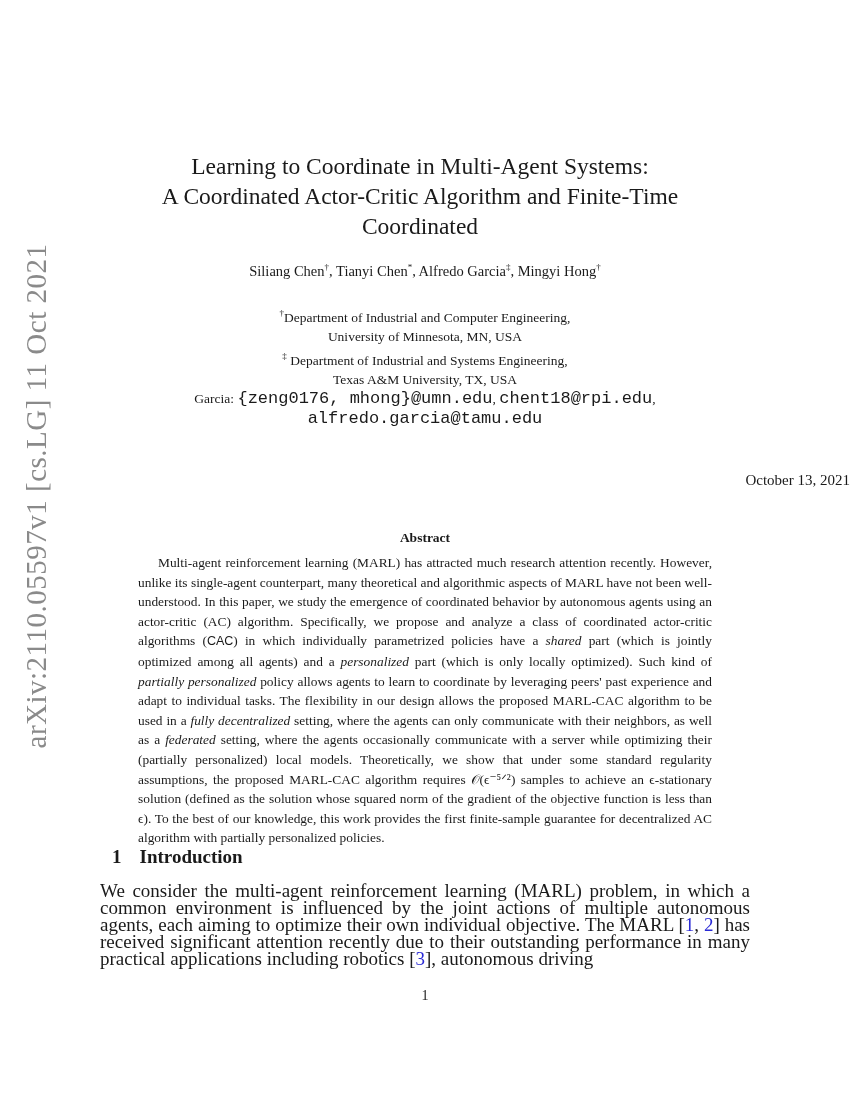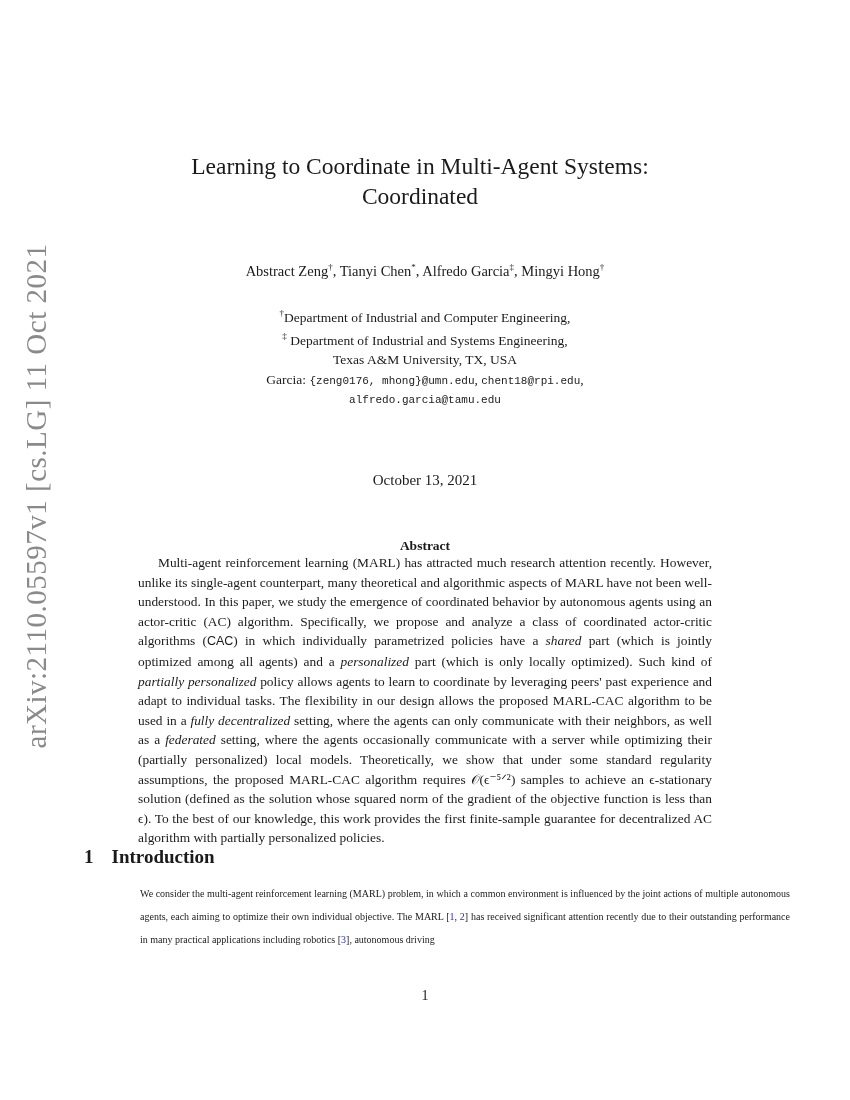--- a/index.html
+++ b/index.html
@@ -7,57 +7,59 @@
          font-family: "Liberation Serif", "DejaVu Serif", serif; color: #1a1a1a; }
   .stamp { position: absolute; left: 14px; top: 296px; width: 44px; height: 400px; }
   .stamp span { position: absolute; left: 50%; top: 50%; white-space: nowrap;
                 transform: translate(-50%, -50%) rotate(-90deg);
                 font-size: 29px; color: #8a8a8a; letter-spacing: 0.5px; }
   .title { position: absolute; top: 151px; left: 0; width: 840px; text-align: center;
            font-size: 23.5px; line-height: 30px; }
   .authors { position: absolute; top: 262px; left: 0; width: 850px; text-align: center; font-size: 14.5px; }
   .affil { position: absolute; top: 304px; left: 0; width: 850px; text-align: center;
            font-size: 13.5px; line-height: 19.6px; }
-  .mono { font-family: "Liberation Mono", "DejaVu Sans Mono", monospace; font-size: 11px; }
-  .date { position: absolute; top: 472px; left: 0; width: 850px; text-align: center; font-size: 15px; }
+  .mono { font-family: "Liberation Mono", "DejaVu Sans Mono", monospace; font-size: 17px; }
+  .date { position: absolute; top: 472px; left: 0; width: 850px; text-align: right; font-size: 15px; }
   .abs-head { position: absolute; top: 530px; left: 0; width: 850px; text-align: center;
-              font-weight: bold; font-size: 13.5px; margin-top: 8px; }
+              font-weight: bold; font-size: 13.5px; }
   .abstract { position: absolute; top: 553px; left: 138px; width: 574px;
               font-size: 13.4px; line-height: 19.6px; text-align: justify; text-indent: 20px; }
   .abstract i { font-style: italic; }
   .sans { font-family: "Liberation Sans", "DejaVu Sans", sans-serif; font-size: 12.5px; margin-top: 48px; }
-  .sec { position: absolute; top: 846px; left: 84px; font-size: 19px; font-weight: bold; }
+  .sec { position: absolute; top: 846px; left: 112px; font-size: 19px; font-weight: bold; }
   .sec .num { margin-right: 18px; }
-  .intro { position: absolute; top: 882px; left: 100px; width: 650px; font-size: 10px;
-           line-height: 23px; text-align: justify; margin-left: 40px; }
+  .intro { position: absolute; top: 882px; left: 100px; width: 650px; font-size: 19px;
+           line-height: 17px; text-align: justify; }
   .cite { color: #2a2ad6; }
   .pageno { position: absolute; top: 988px; left: 0; width: 850px; text-align: center; font-size: 14px; }
   sup { font-size: 9px; }
 </style>
 </head>
 <body>
 
 <div class="stamp">
     <span>arXiv:2110.05597v1  [cs.LG]  11 Oct 2021</span>
   </div>
 
 <div class="title">
   <div>Learning to Coordinate in Multi-Agent Systems:</div>
+  <div>A Coordinated Actor-Critic Algorithm and Finite-Time</div>
   <div>Coordinated</div>
 </div>
 
 <div class="authors">
-  <span>Abstract Zeng</span><sup>†</sup>,
+  <span>Siliang Chen</span><sup>†</sup>,
   <span>Tianyi Chen</span><sup>*</sup>,
   <span>Alfredo Garcia</span><sup>‡</sup>,
   <span>Mingyi Hong</span><sup>†</sup>
 </div>
 
 <div class="affil">
   <div><sup>†</sup><span>Department of Industrial and Computer Engineering,</span></div>
+  <div>University of Minnesota, MN, USA</div>
   <div><sup>‡</sup><span> Department of Industrial and Systems Engineering,</span></div>
   <div>Texas A&amp;M University, TX, USA</div>
   <div><span>Garcia: </span><span class="mono">{zeng0176, mhong}@umn.edu</span><span>, </span><span class="mono">chent18@rpi.edu</span><span>,</span></div>
   <div class="mono">alfredo.garcia@tamu.edu</div>
 </div>
 
 <div class="date">October 13, 2021</div>
 
 <div class="abs-head">Abstract</div>
 <div class="abstract"><span>Multi-agent reinforcement learning (MARL) has attracted much research attention recently. However, unlike its single-agent counterpart, many theoretical and algorithmic aspects of MARL have not been well-understood. In this paper, we study the emergence of coordinated behavior by autonomous agents using an actor-critic (AC) algorithm. Specifically, we propose and analyze a class of coordinated actor-critic algorithms (</span><span class="sans">CAC</span><span>) in which individually parametrized policies have a </span><i>shared</i><span> part (which is jointly optimized among all agents) and a </span><i>personalized</i><span> part (which is only locally optimized). Such kind of </span><i>partially personalized</i><span> policy allows agents to learn to coordinate by leveraging peers' past experience and adapt to individual tasks. The flexibility in our design allows the proposed MARL-CAC algorithm to be used in a </span><i>fully decentralized</i><span> setting, where the agents can only communicate with their neighbors, as well as a </span><i>federated</i><span> setting, where the agents occasionally communicate with a server while optimizing their (partially personalized) local models. Theoretically, we show that under some standard regularity assumptions, the proposed MARL-CAC algorithm requires </span><span>𝒪(ϵ⁻⁵ᐟ²)</span><span> samples to achieve an ϵ-stationary solution (defined as the solution whose squared norm of the gradient of the objective function is less than ϵ). To the best of our knowledge, this work provides the first finite-sample guarantee for decentralized AC algorithm with partially personalized policies.</span></div>

